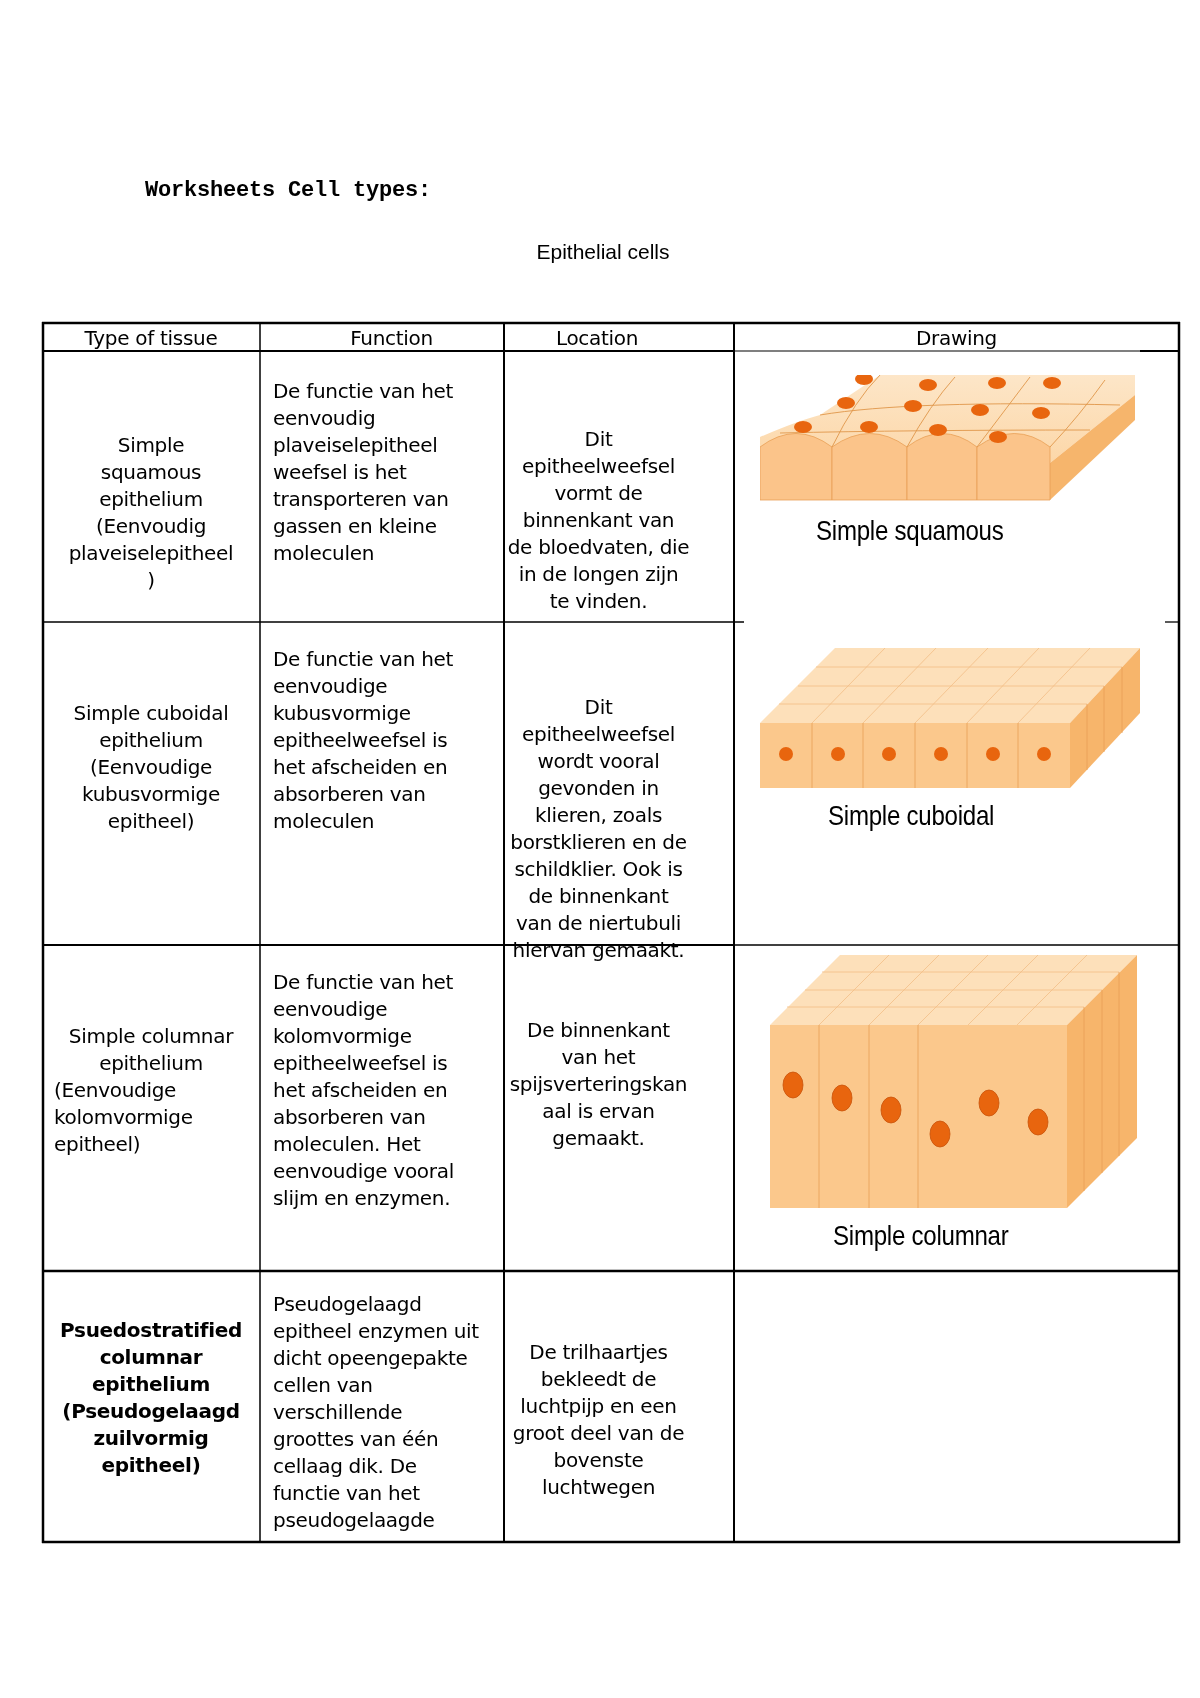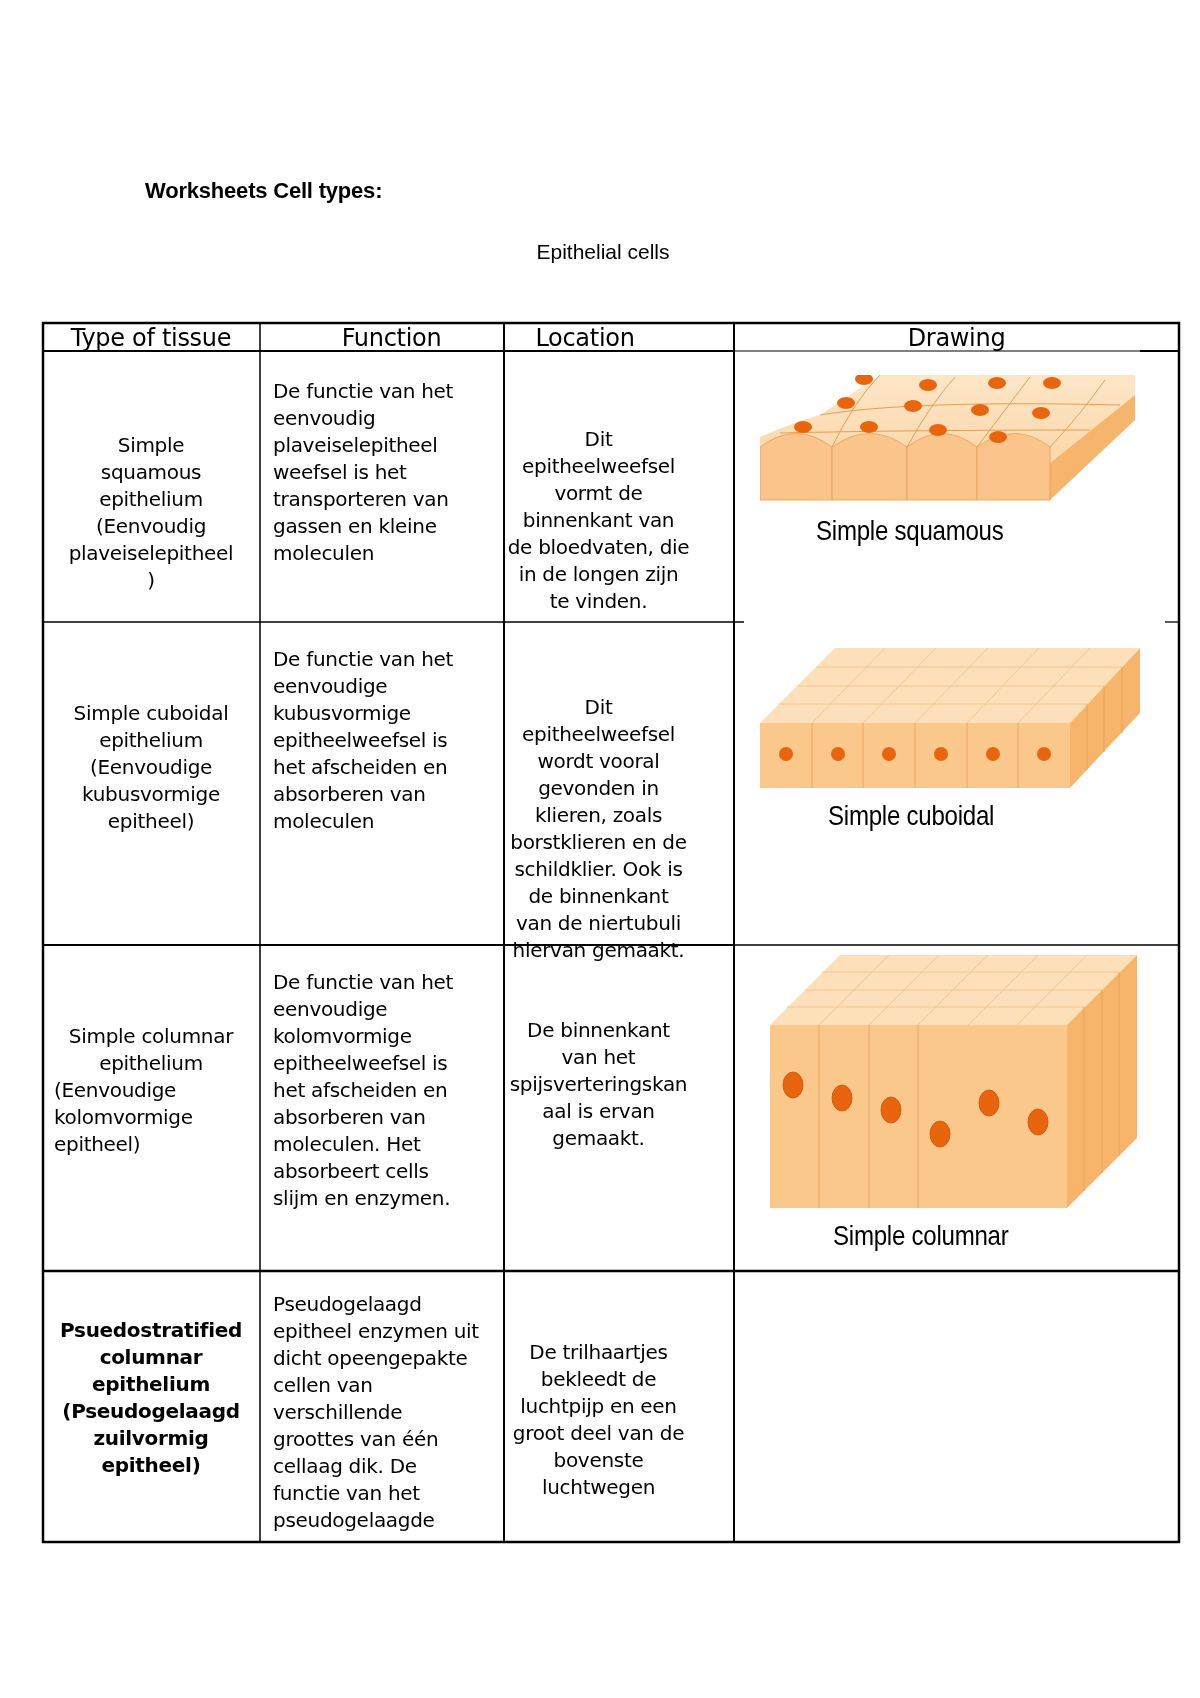--- a/index.html
+++ b/index.html
@@ -1,26 +1,26 @@
 <!DOCTYPE html>
 <html><head>
   <meta charset="utf-8">
   <style>
     html, body { margin: 0; padding: 0; background: #ffffff; }
     body { width: 1200px; height: 1698px; position: relative; overflow: hidden;
            font-family: "DejaVu Sans", sans-serif; color: #000; }
-    .doc-title { position: absolute; left: 145px; top: 178px; font-family: Liberation Sans, sans-serif;
+    .doc-title { position: absolute; left: 145px; top: 178px; font-family: Liberation Mono, monospace;
                  font-weight: bold; font-size: 22px; letter-spacing: -0.2px; }
     .doc-subtitle { position: absolute; left: 0; width: 1200px; top: 240px; text-align: center;
                     font-family: "Liberation Sans", sans-serif; font-size: 21px; padding-left: 3px; }
 
     .grid { position: absolute; left: 0; top: 0; width: 1200px; height: 1698px; pointer-events: none; }
     .cell { position: absolute; font-family: "DejaVu Sans", sans-serif; font-size: 20px; line-height: 27px;
             letter-spacing: -0.3px; }
-    .hdr { top: 325px; height: 25px; line-height: 27px; text-align: center; font-size: 24px; }
+    .hdr { top: 325px; height: 25px; line-height: 27px; text-align: center; font-size: 20px; }
     .col1 { left: 44px; width: 214px; text-align: center; }
     .col2 { left: 273px; width: 230px; text-align: left; }
     .col3 { left: 490px; width: 217px; text-align: center; margin-top: 48px; }
 
     .drawing { position: absolute; }
     .caption { position: absolute; font-family: "Liberation Sans", sans-serif; font-size: 28px;
                transform: scaleX(0.86); transform-origin: left top; letter-spacing: -0.3px; }
   </style>
 </head>
 <body>
@@ -49,21 +49,21 @@
 
     <line x1="43" y1="945" x2="734" y2="945" stroke-width="2"></line>
     <line x1="734" y1="945" x2="1179" y2="945" stroke-width="1.3"></line>
 
     <line x1="43" y1="1271" x2="1179" y2="1271" stroke-width="2.5"></line>
   </g>
 </svg>
 
 <div class="cell hdr col1">Type of tissue</div>
 <div class="cell hdr" style="left:260px;width:263px;">Function</div>
-<div class="cell hdr" style="left:492px;width:186px;">Location</div>
+<div class="cell hdr" style="left:504px;width:186px;">Location</div>
 <div class="cell hdr" style="left:734px;width:445px;border-radius:10px;">Drawing</div>
 
 <div>
   <div class="cell col1" style="top:432px;">
     <div>Simple</div>
     <div>squamous</div>
     <div>epithelium</div>
     <div>(Eenvoudig</div>
     <div>plaveiselepitheel</div>
     <div>)</div>
@@ -211,21 +211,21 @@
     <div style="text-align:left;padding-left:10px">epitheel)</div>
   </div>
   <div class="cell col2" style="top:969px;">
     <div>De functie van het</div>
     <div>eenvoudige</div>
     <div>kolomvormige</div>
     <div>epitheelweefsel is</div>
     <div>het afscheiden en</div>
     <div>absorberen van</div>
     <div>moleculen. Het</div>
-    <div>absorbeert cells</div>
+    <div>eenvoudige vooral</div>
     <div>slijm en enzymen.</div>
   </div>
   <div class="cell col3" style="top:969px;">
     <div>De binnenkant</div>
     <div>van het</div>
     <div>spijsverteringskan</div>
     <div>aal is ervan</div>
     <div>gemaakt.</div>
   </div>
 

